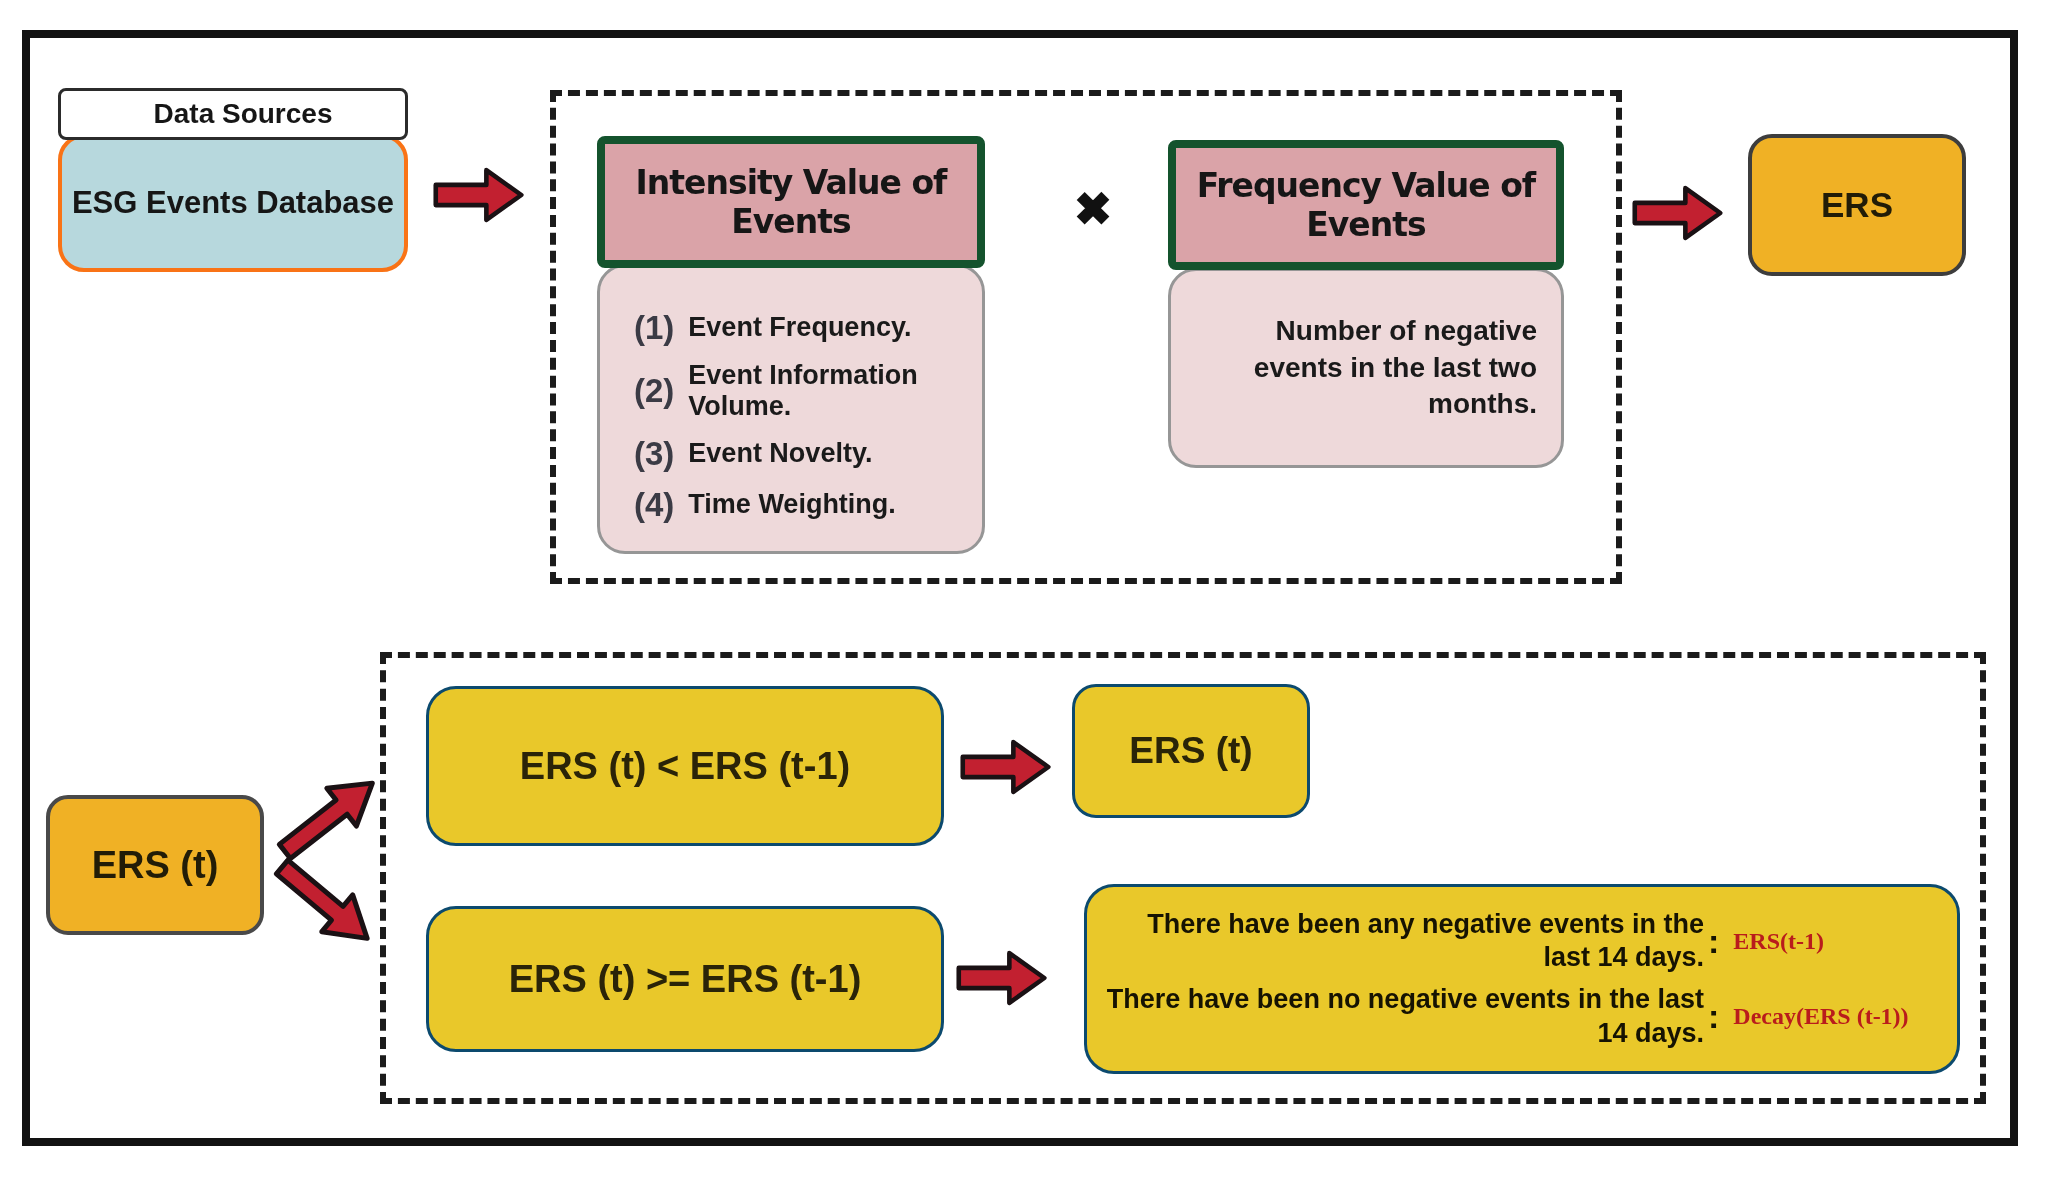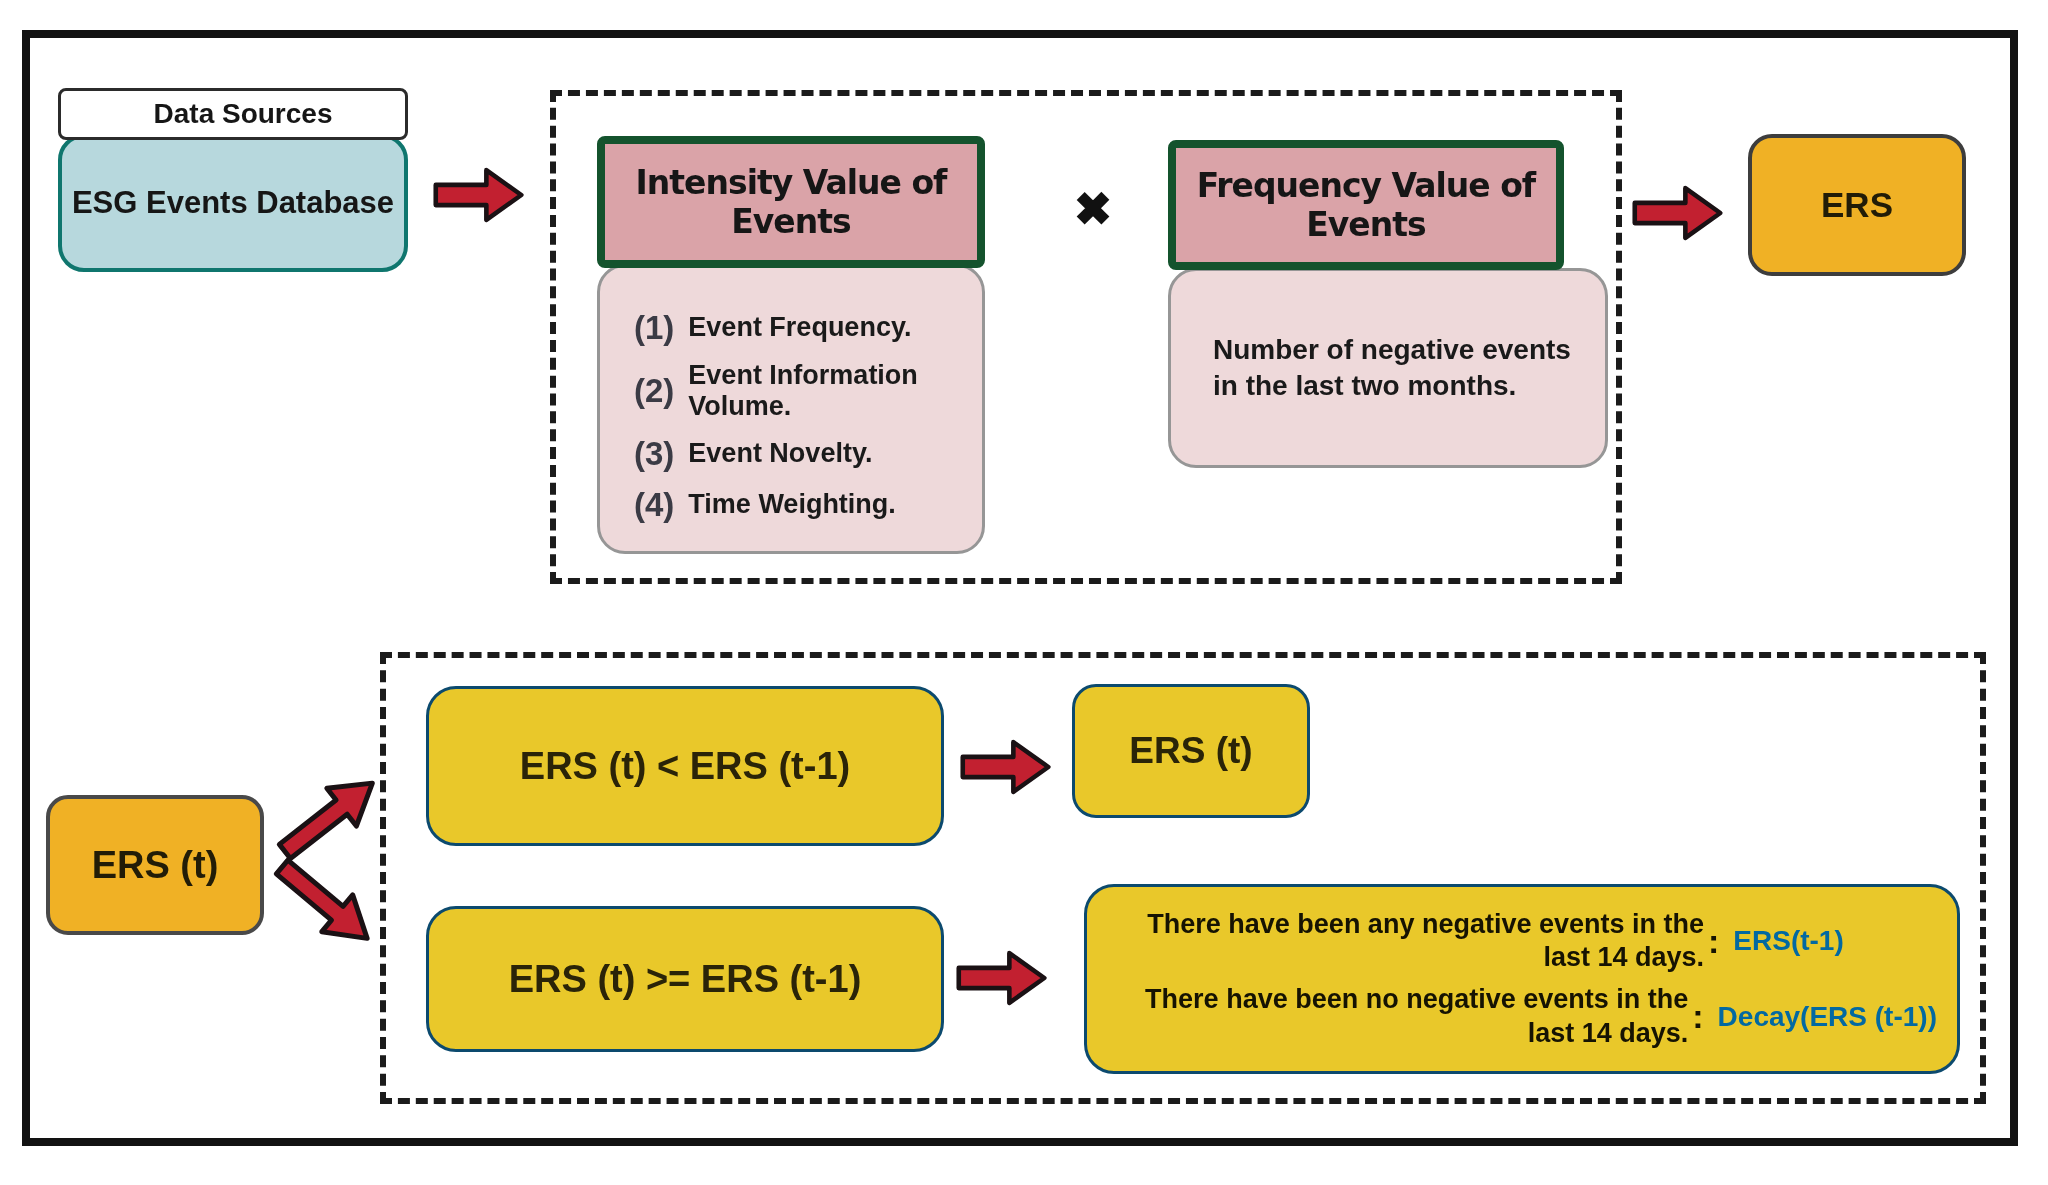--- a/index.html
+++ b/index.html
@@ -20,21 +20,21 @@
     text-align:center;color:#161616;
   }
   
   .data-sources{
     left:58px;top:88px;width:350px;height:52px;
     background:#ffffff;border:3px solid #2b2b2b;border-radius:8px;
     font-weight:bold;font-size:28px;z-index:3;padding-left:20px;
   }
   .esg-db{
     left:58px;top:134px;width:350px;height:138px;
-    background:#b7d8dd;border:4px solid #0f766e;border-radius:26px;
+    background:#b7d8dd;border:4px solid #f97316;border-radius:26px;
     font-weight:bold;font-size:31px;z-index:2;
   }
   .dashed-top{
     position:absolute;left:550px;top:90px;width:1072px;height:494px;
     border:6px dashed #1b1b1b;box-sizing:border-box;
   }
   .pink-title{
     background:#daa3a8;border:8px solid #14532d;border-radius:8px;
     font-family:"DejaVu Sans", sans-serif;
     font-weight:600;font-size:33px;letter-spacing:-1px;z-index:2;
@@ -51,23 +51,23 @@
   }
   .list-row{display:flex;align-items:center;gap:14px;}
   .list-num{font-size:33px;font-weight:bold;color:#3b3b45;}
   .list-text{font-size:27px;font-weight:bold;color:#1a1a1a;}
   .times{
     position:absolute;left:1062px;top:178px;width:62px;height:62px;
     display:flex;align-items:center;justify-content:center;
     font-size:46px;font-weight:bold;color:#111;
   }
   .frequency-note{
-    left:1168px;top:268px;width:440px;height:200px;
-    justify-content:flex-start;text-align:left;
-    padding:10px 24px 10px 42px;
+    left:1168px;top:268px;width:396px;height:200px;
+    justify-content:flex-start;text-align:right;
+    padding:10px 24px 10px 24px;
     font-weight:bold;font-size:28px;line-height:1.3;color:#1a1a1a;
   }
   .gold{
     background:#f0b125;border:4px solid #494949;border-radius:24px;
     font-weight:bold;color:#221c07;
   }
   .ers-final{left:1748px;top:134px;width:218px;height:142px;font-size:35px;border-color:#3d3d3d;}
   
   .dashed-bottom{
     position:absolute;left:380px;top:652px;width:1606px;height:452px;
@@ -82,21 +82,21 @@
   .branch-lt-result{left:1072px;top:684px;width:238px;height:134px;font-size:37px;border-radius:24px;}
   .branch-ge{left:426px;top:906px;width:518px;height:146px;font-size:38px;}
   .decay-box{
     left:1084px;top:884px;width:876px;height:190px;
     flex-direction:column;justify-content:center;gap:8px;
     padding:14px 20px 14px 17px;text-align:right;
   }
   .rule-row{display:flex;align-items:center;width:100%;}
   .rule-cond{width:600px;font-size:27px;font-weight:bold;line-height:1.25;color:#161302;}
   .rule-colon{font-size:34px;font-weight:bold;padding:0 14px 0 4px;color:#161302;}
-  .rule-result{font-size:28px;font-weight:bold;white-space:nowrap;color:#0369a1;}
+  .rule-result{font-size:24px;font-weight:bold;white-space:nowrap;color:#b91c1c;font-family:Liberation Serif, serif;}
   
   .arrow{position:absolute;}
   .arrow svg{display:block;}
   .arrow-esg{left:433px;top:164px;}
   .arrow-ers{left:1632px;top:182px;}
   .arrow-lt{left:960px;top:736px;}
   .arrow-ge{left:956px;top:947px;}
   .arrow-diag-up{left:270px;top:790px;transform:rotate(-38deg);}
   .arrow-diag-down{left:266px;top:876px;transform:rotate(40deg);}
 </style>

